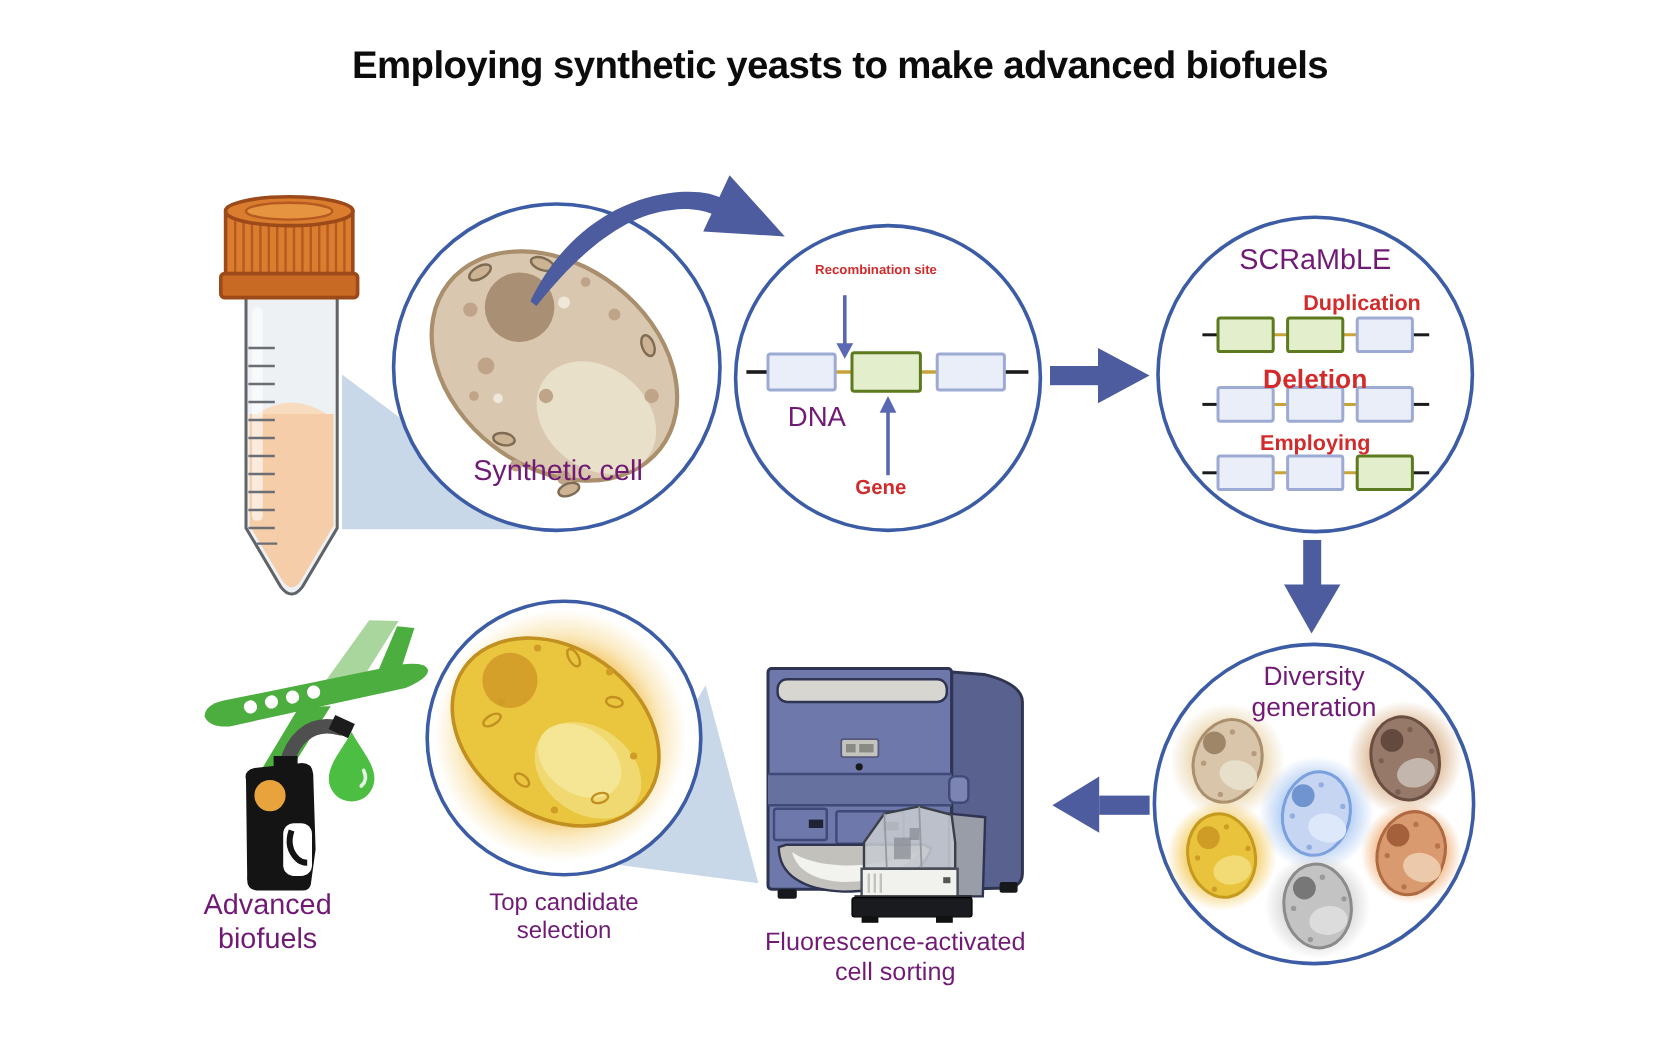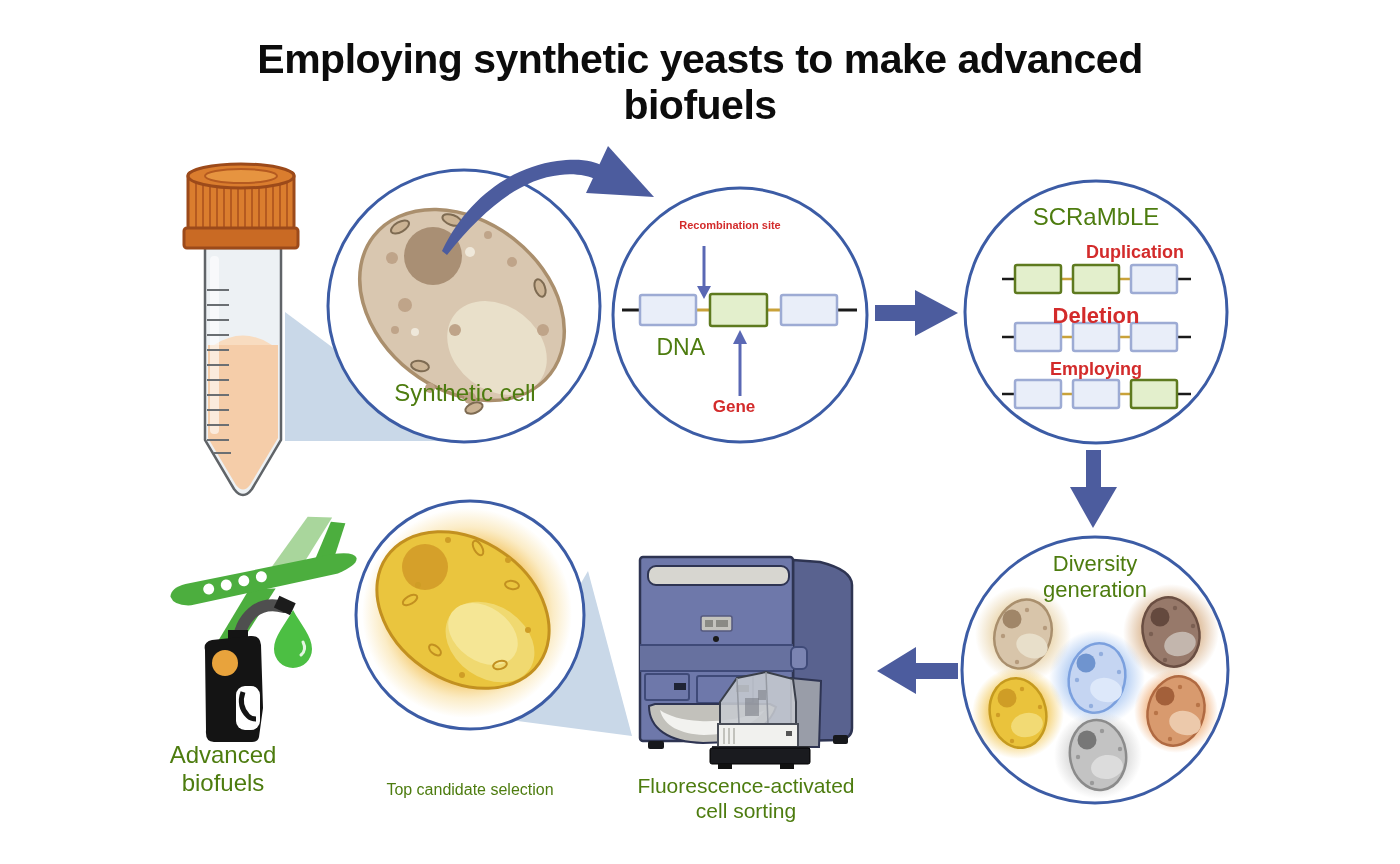--- a/index.html
+++ b/index.html
@@ -1,37 +1,37 @@
 <!DOCTYPE html>
 <html><head>
 <meta charset="utf-8">
 <style>
   html,body{margin:0;padding:0;background:#ffffff;}
   .canvas{
     position:relative;width:1400px;height:864px;background:#ffffff;overflow:hidden;
     font-family:"Liberation Sans",sans-serif;
   }
   .canvas svg{position:absolute;left:0;top:0;}
-  .lbl{position:absolute;text-align:center;color:#4d7c0f;line-height:1.18;}
+  .lbl{position:absolute;text-align:center;color:#701a75;line-height:1.18;}
   .title{
-    left:200px;top:36px;width:1000px;font-size:41px;font-weight:700;
+    left:200px;top:36px;width:1000px;font-size:32px;font-weight:700;
     letter-spacing:-0.5px;line-height:1.13;color:#0c0c0c;
   }
   .lbl-syeast{left:381px;top:379px;width:168px;font-size:24px;}
   .lbl-dna{left:615px;top:334px;width:90px;font-size:23px;text-align:right;}
   .red{color:#d32b2b;font-weight:700;}
   .lbl-recomb{left:620px;top:219px;width:220px;font-size:11px;}
   .lbl-gene{left:684px;top:397px;width:100px;font-size:17px;}
   .lbl-scramble{left:1008px;top:203px;width:176px;font-size:24px;}
   .lbl-dup{left:1008px;top:242px;width:176px;font-size:18px;text-align:right;}
   .lbl-del{left:1008px;top:303px;width:176px;font-size:22px;}
   .lbl-rel{left:1008px;top:359px;width:176px;font-size:18px;}
   .lbl-div{left:1012px;top:551px;width:166px;font-size:22px;}
   .lbl-facs{left:622px;top:774px;width:248px;font-size:21px;}
-  .lbl-cand{left:384px;top:741px;width:172px;font-size:16px;margin-top:40px;}
+  .lbl-cand{left:384px;top:741px;width:172px;font-size:20px;}
   .lbl-fuel{left:144px;top:741px;width:158px;font-size:24px;}
 </style>
 </head>
 <body>
 
 <div class="canvas">
 
 <svg width="1400" height="864" viewBox="0 0 1400 864">
   <defs>
     <radialGradient id="glowCand">

